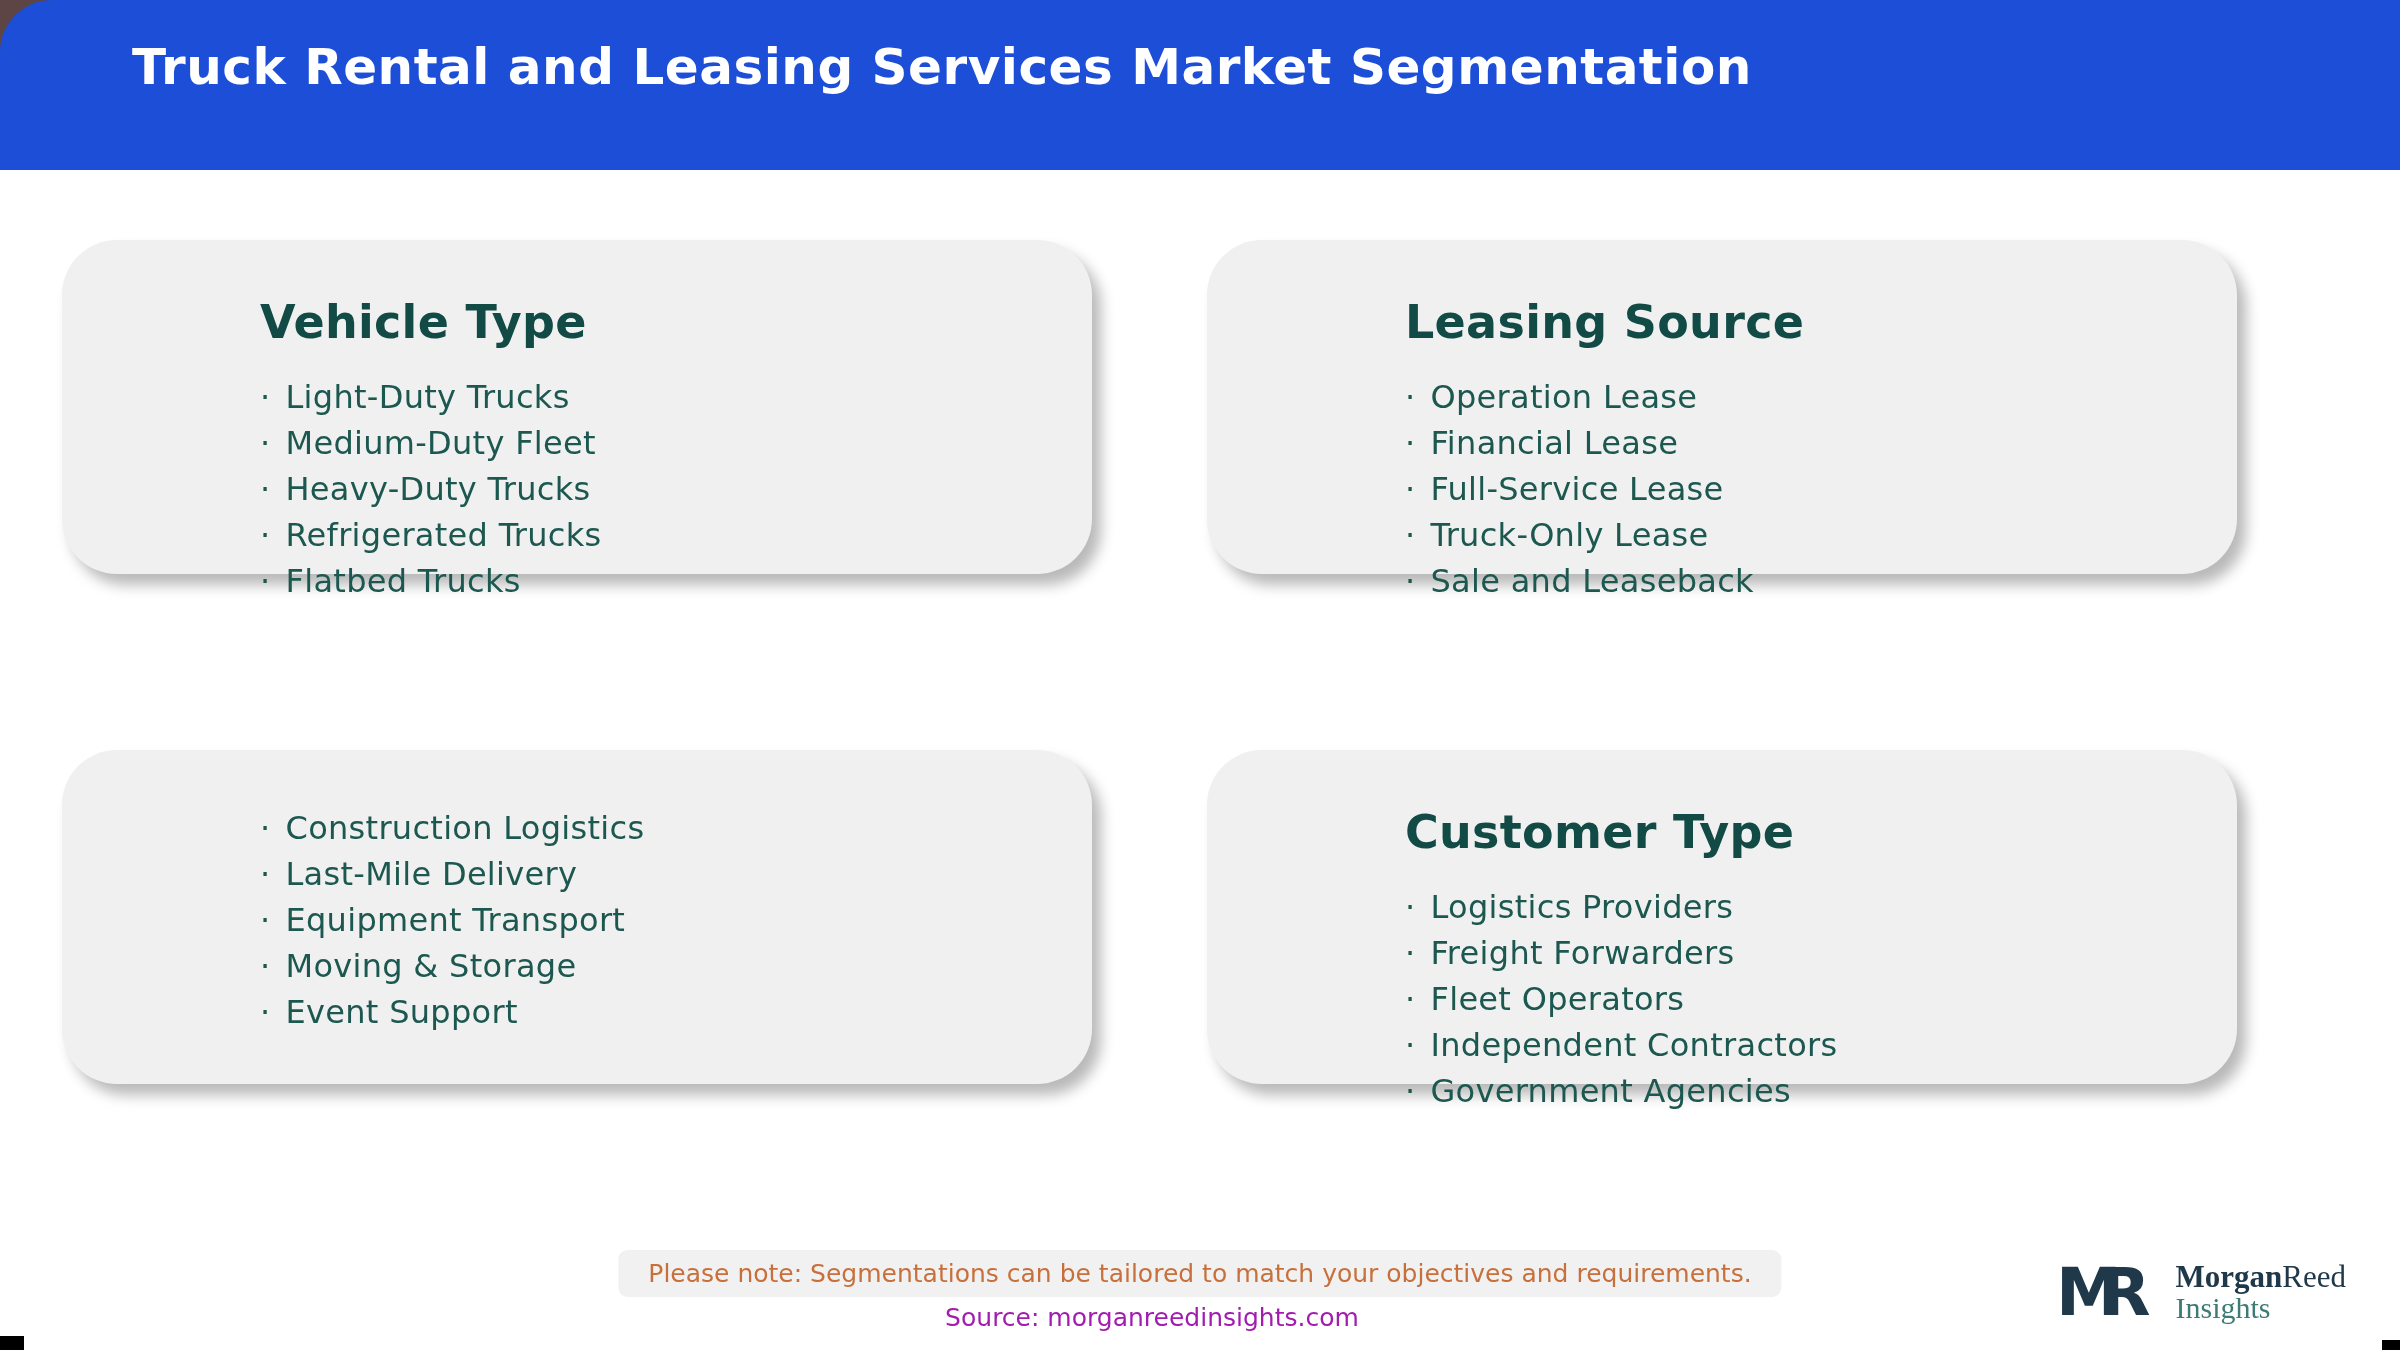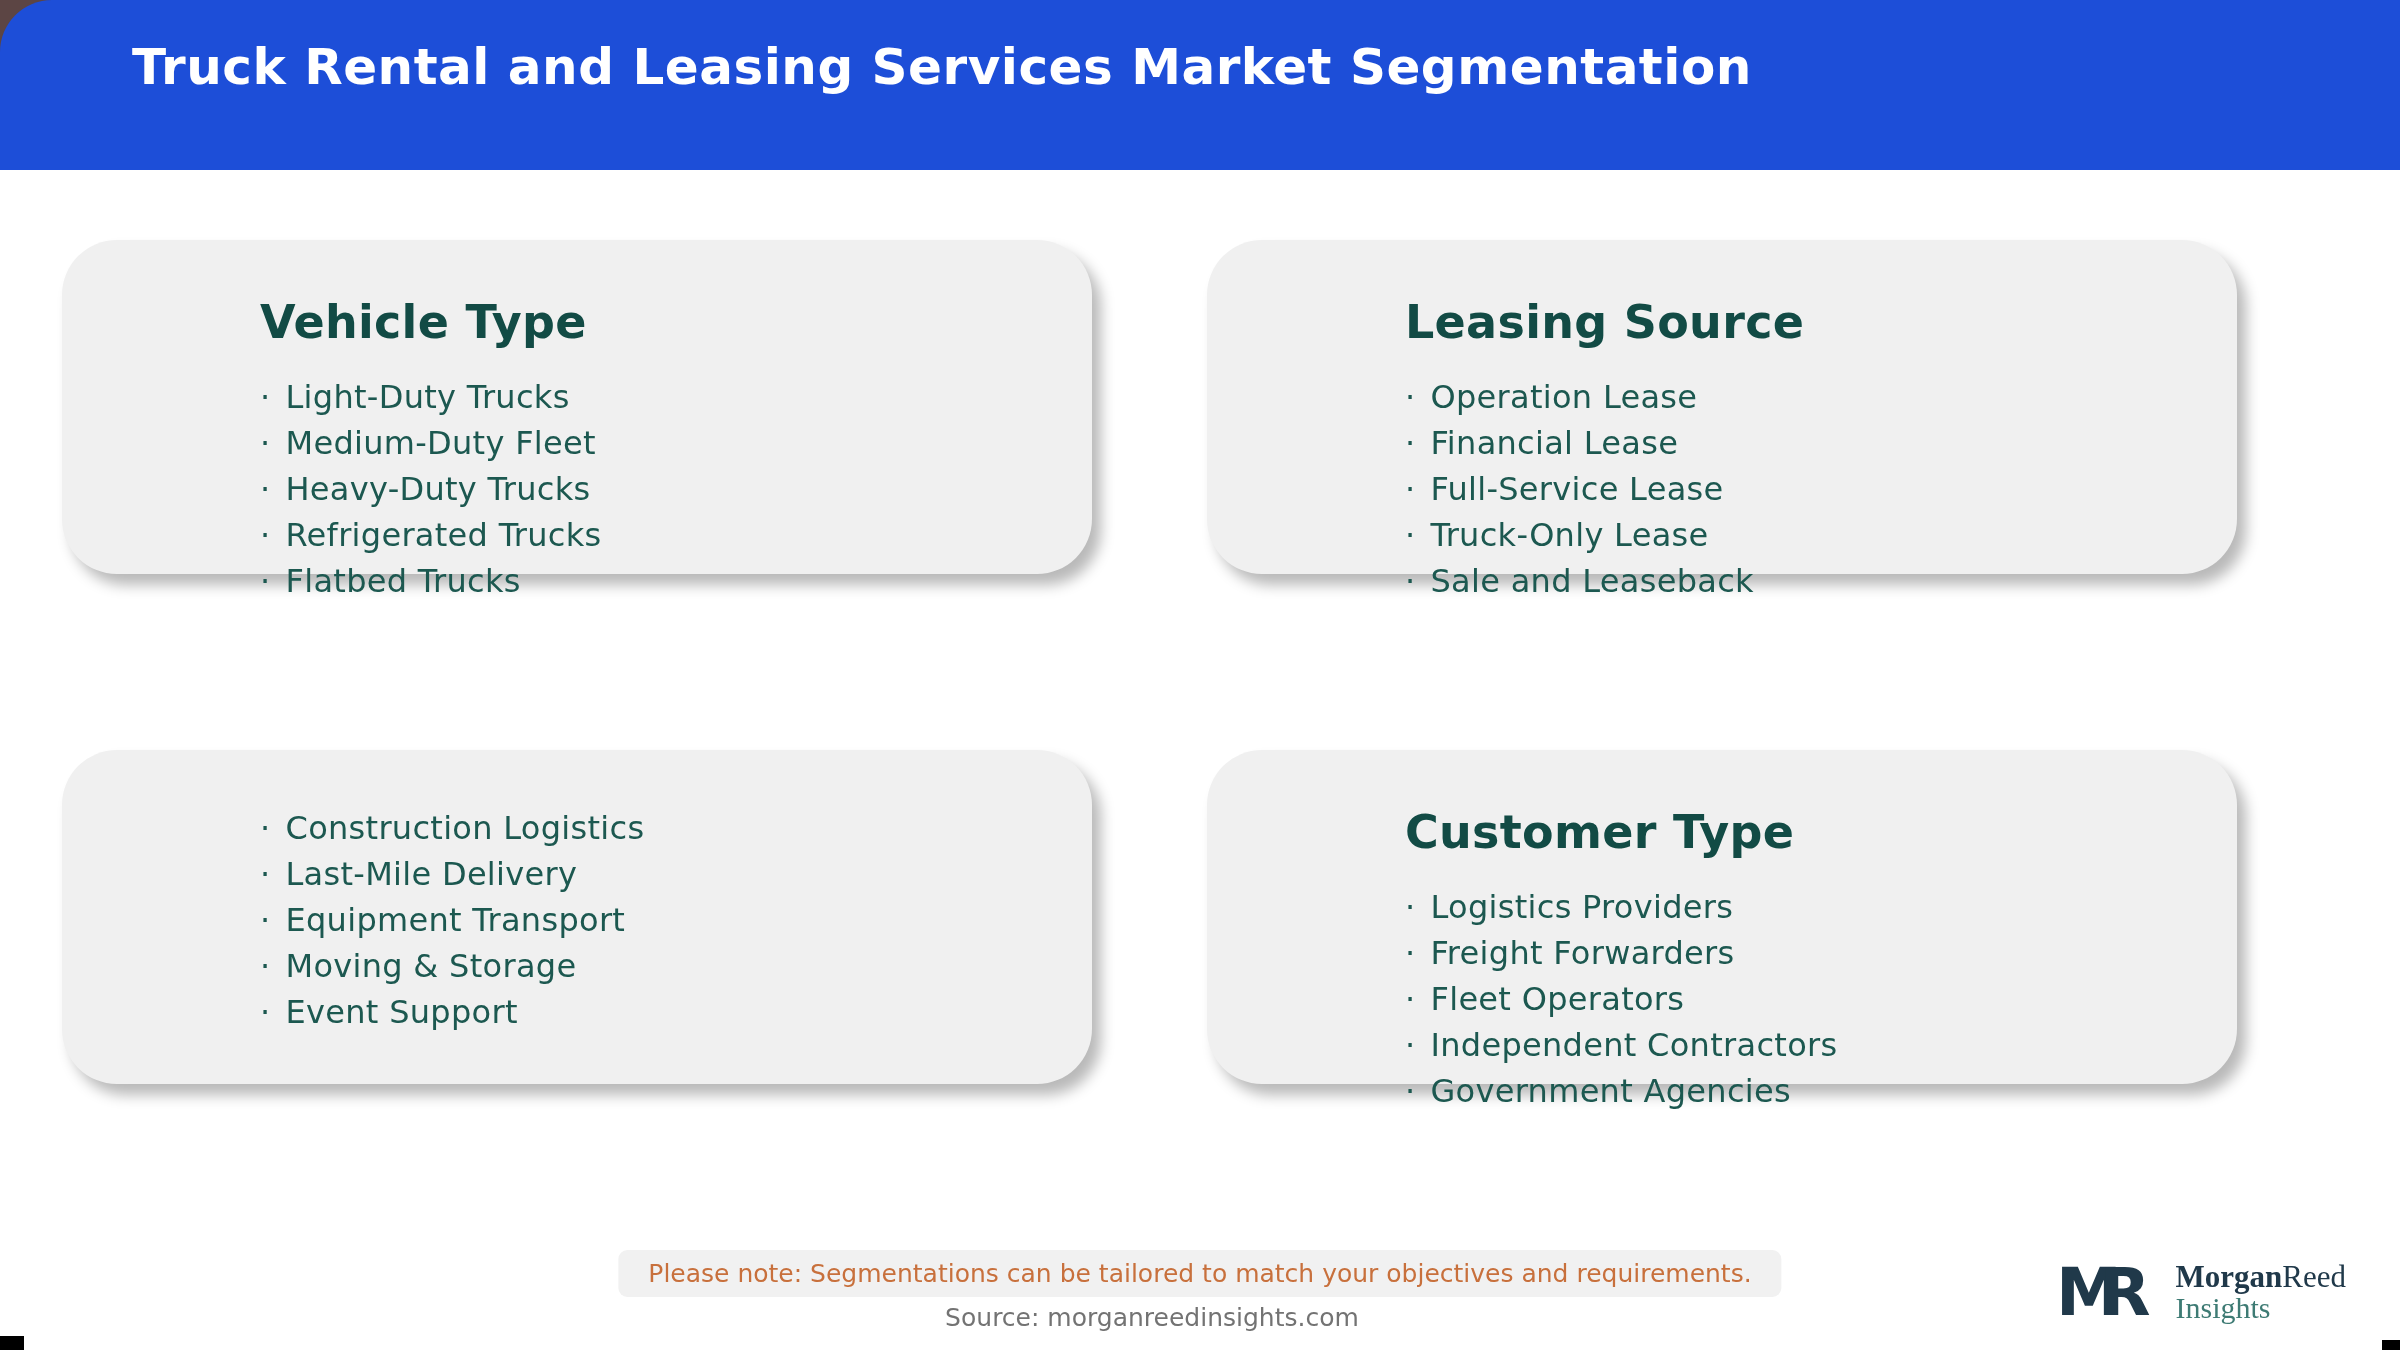--- a/index.html
+++ b/index.html
@@ -64,21 +64,21 @@
     transform:translateX(-50%);
     background:#f1f1f1;border-radius:9px;
     padding:9px 30px;
     font-size:25px;color:#c8703c;
     white-space:nowrap;
   }
   .source{
     position:absolute;top:1303px;left:50%;
     transform:translateX(-50%);
     margin-left:-48px;
-    font-size:25px;color:#737373;
+    font-size:25px;color:#a21caf;
     white-space:nowrap;
   }
   .logo{
     position:absolute;right:54px;bottom:26px;
     display:flex;align-items:center;gap:25px;
   }
   .logo-monogram{
     font-weight:bold;font-size:66px;line-height:60px;
     color:#20394a;letter-spacing:-16px;
     padding-right:16px;

